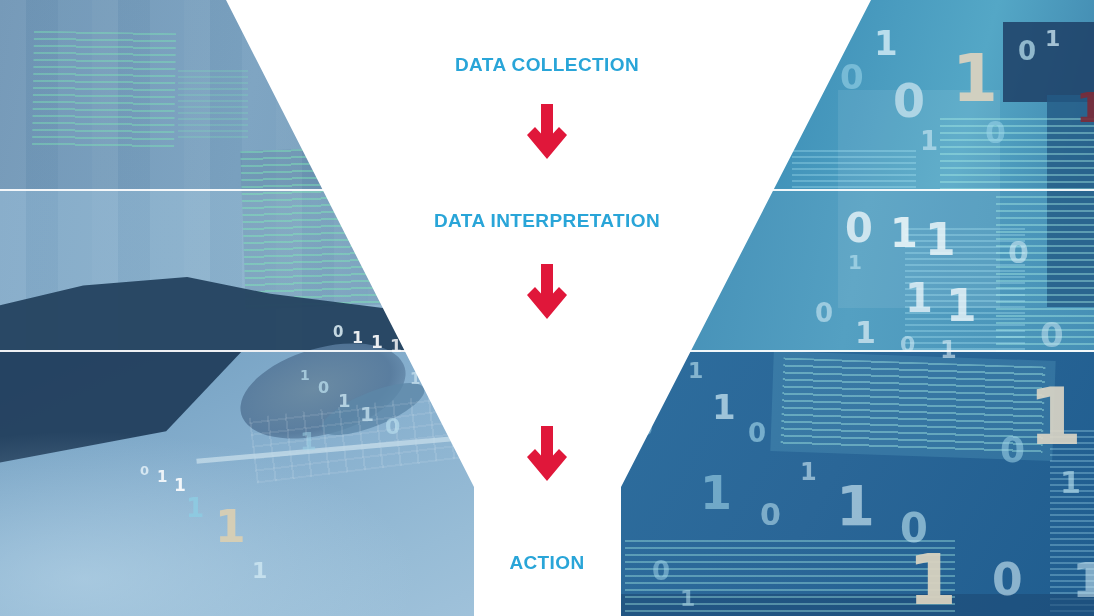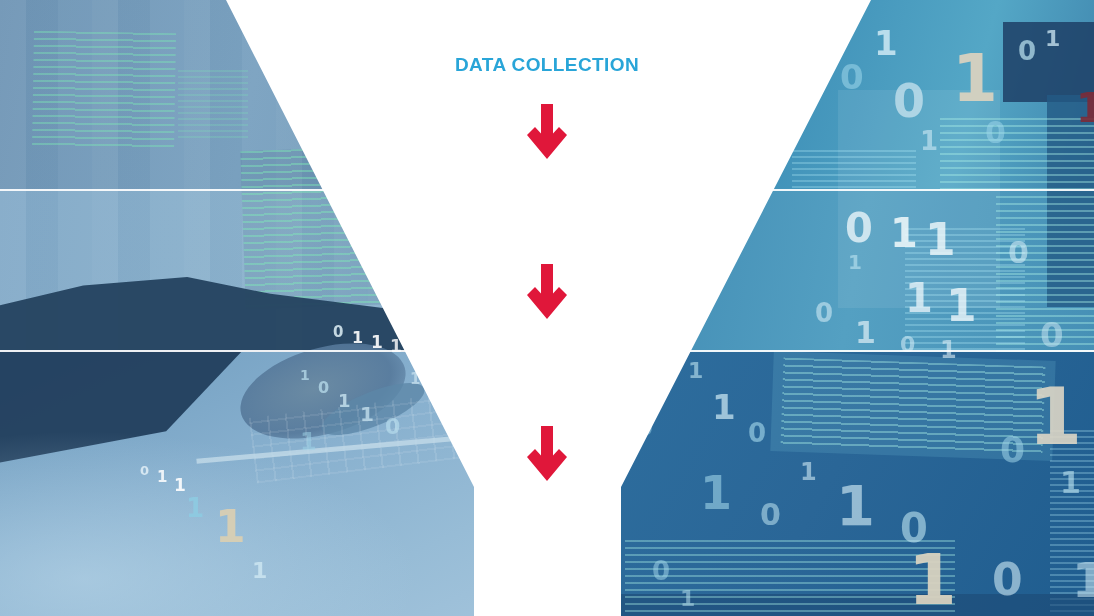--- a/index.html
+++ b/index.html
@@ -191,29 +191,31 @@
 
   <div class="abs flow">
     <div class="flow-label" style="top: 46px; color: rgb(41, 165, 216);">DATA COLLECTION</div>
 
     <div class="arrow-icon" style="top: 96px; color: rgb(224, 23, 58);">
       <svg width="46" height="56" viewBox="0 0 46 56">
         <path fill="currentColor" d="M23,55 L3,31 L11,23 L17,29.5 L17,0 L29,0 L29,29.5 L35,23 L43,31 Z"></path>
       </svg>
     </div>
 
+    <div class="flow-label" style="top: 202px; color: rgb(41, 165, 216);">DATA INTERPRETATION</div>
 
     <div class="arrow-icon" style="top: 256px; color: rgb(224, 23, 58);">
       <svg width="46" height="56" viewBox="0 0 46 56">
         <path fill="currentColor" d="M23,55 L3,31 L11,23 L17,29.5 L17,0 L29,0 L29,29.5 L35,23 L43,31 Z"></path>
       </svg>
     </div>
 
 
     <div class="arrow-icon" style="top: 418px; color: rgb(224, 23, 58);">
       <svg width="46" height="56" viewBox="0 0 46 56">
         <path fill="currentColor" d="M23,55 L3,31 L11,23 L17,29.5 L17,0 L29,0 L29,29.5 L35,23 L43,31 Z"></path>
       </svg>
     </div>
 
+    <div class="flow-label" style="top: 544px; color: rgb(41, 165, 216);">ACTION</div>
   </div>
 
 </div>
 
 </body></html>

